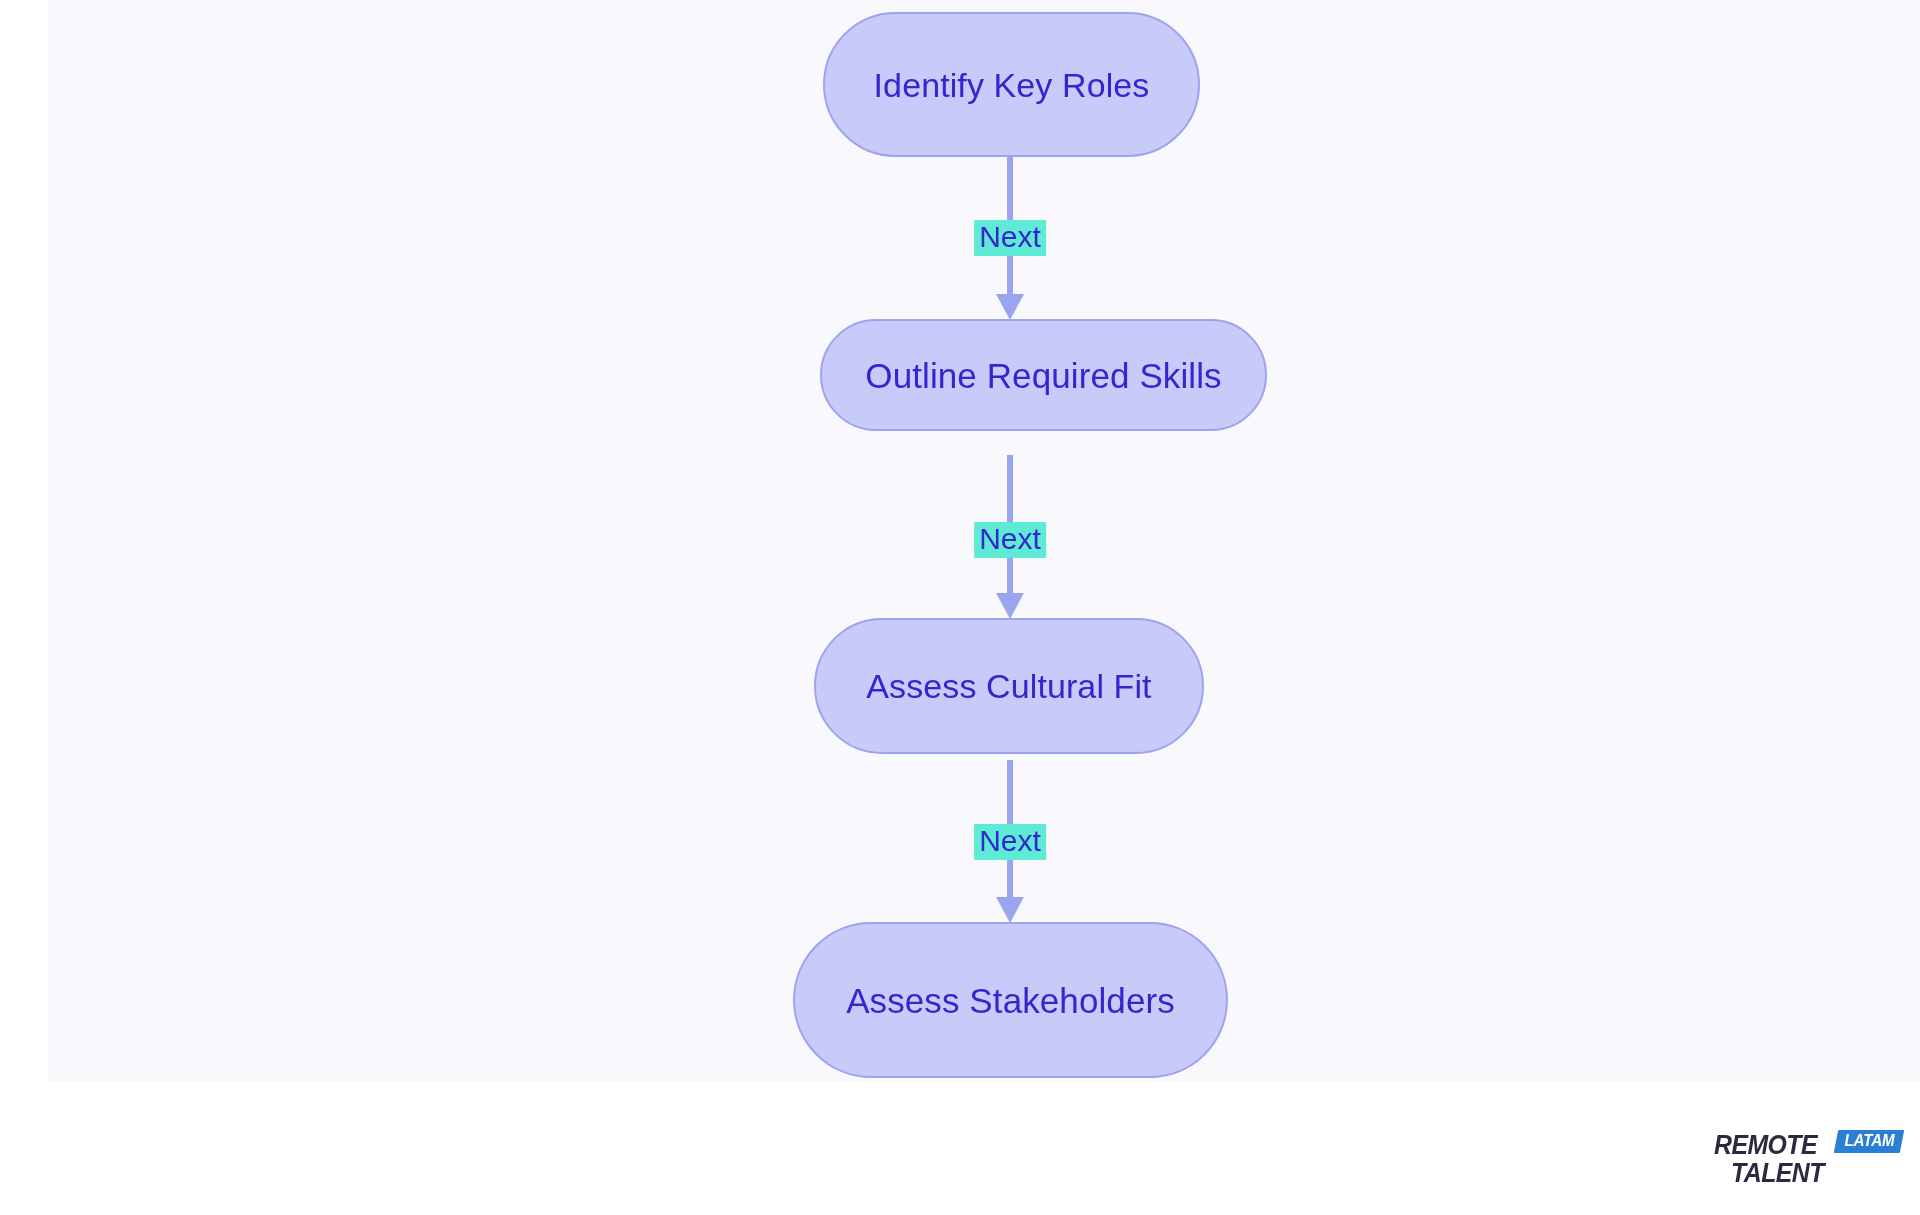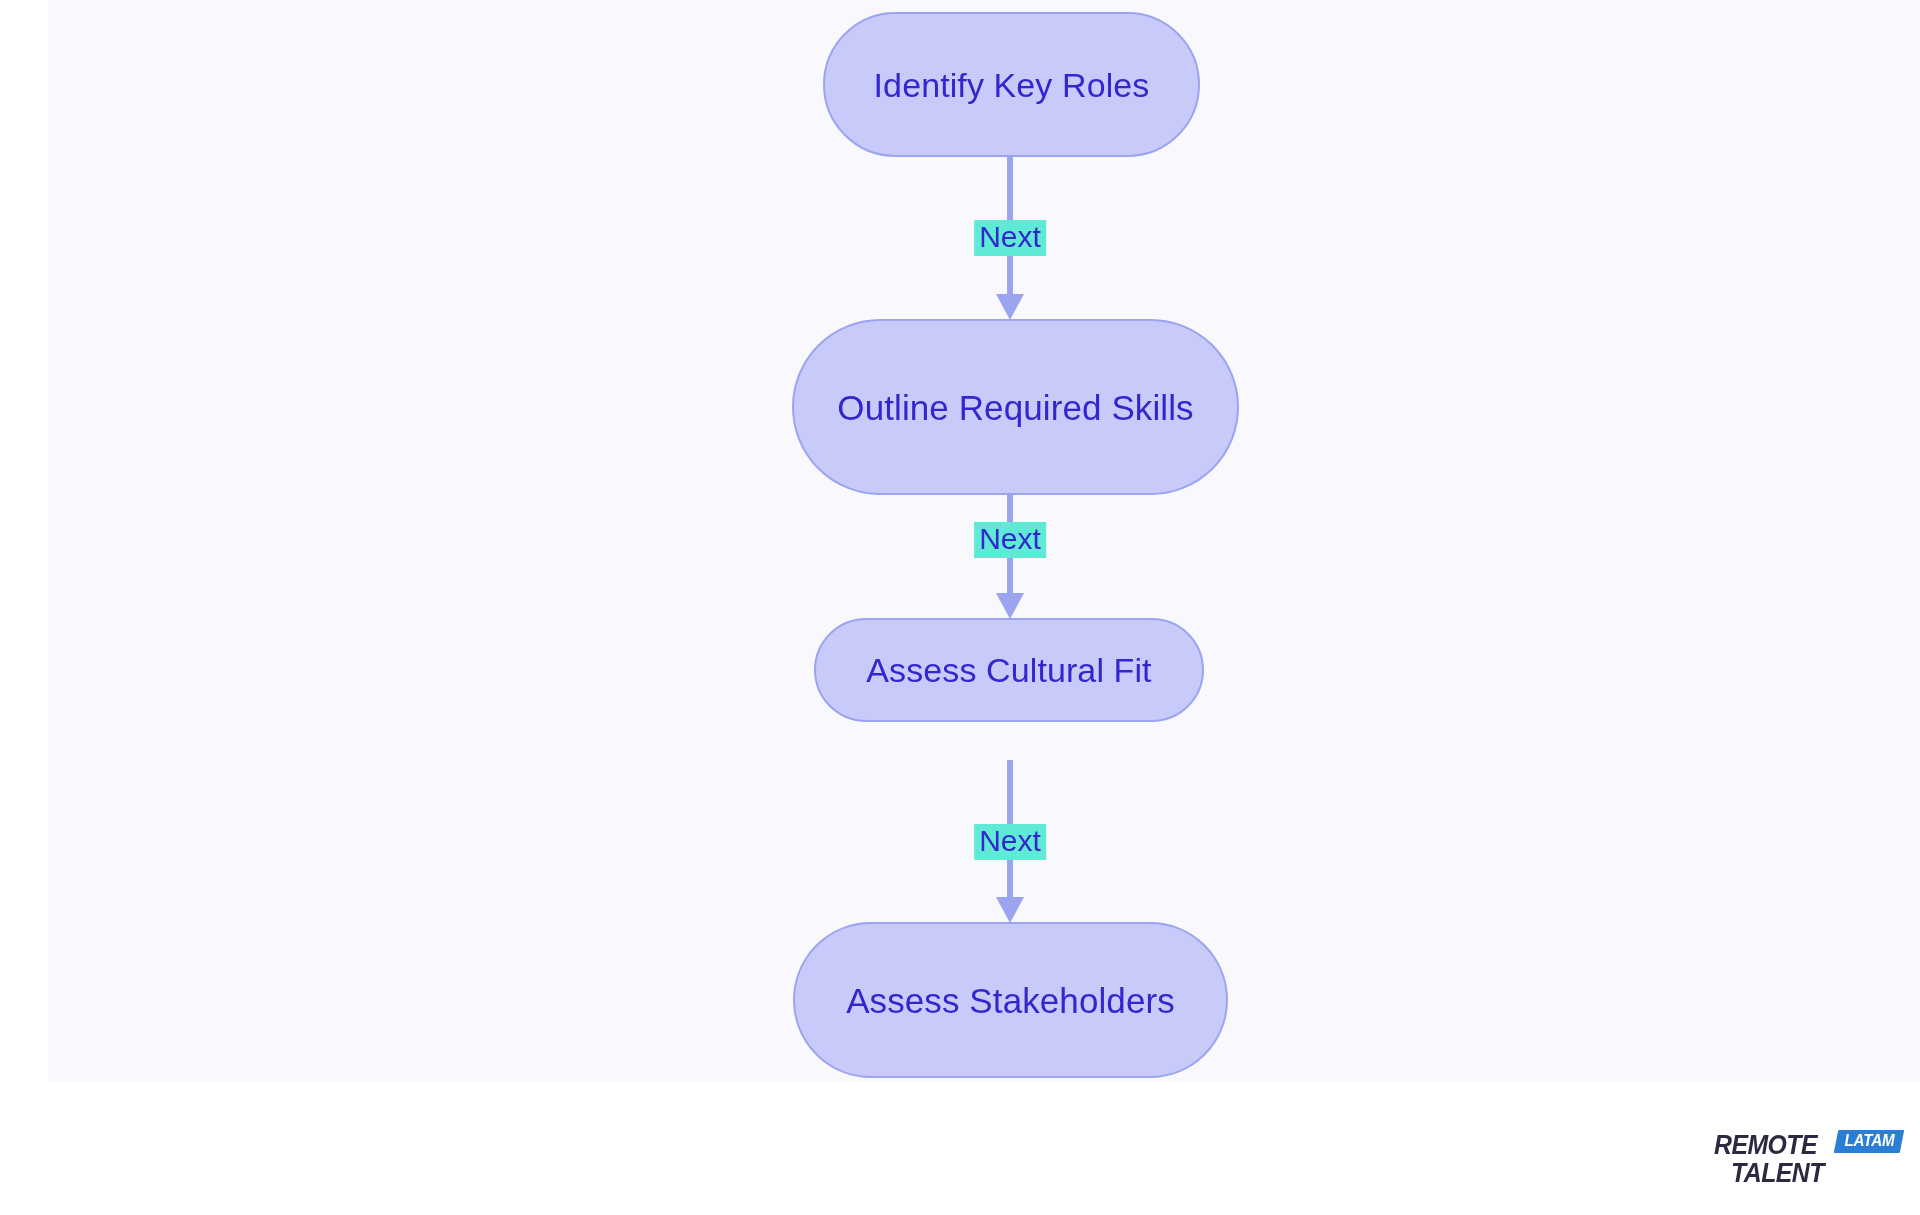--- a/index.html
+++ b/index.html
@@ -48,22 +48,22 @@
   .node-label {
     color: #3227cf;
     font-size: 34px;
     font-weight: 400;
     letter-spacing: 0.1px;
     white-space: nowrap;
     line-height: 1;
   }
 
   #node-1 { left: 775px;  top: 12px;   width: 377px; height: 145px; }
-  #node-2 { left: 744px;  top: 319px;  width: 447px; height: 176px; }
-  #node-3 { left: 766px;  top: 618px;  width: 390px; height: 104px; }
+  #node-2 { left: 772px;  top: 319px;  width: 447px; height: 112px; }
+  #node-3 { left: 766px;  top: 618px;  width: 390px; height: 136px; }
   #node-4 { left: 745px;  top: 922px;  width: 435px; height: 156px; }
 
   #node-2 .node-label { font-size: 35px; }
   #node-4 .node-label { font-size: 35px; }
 
   
   .edge {
     position: absolute;
     left: 0;
     top: 0;

